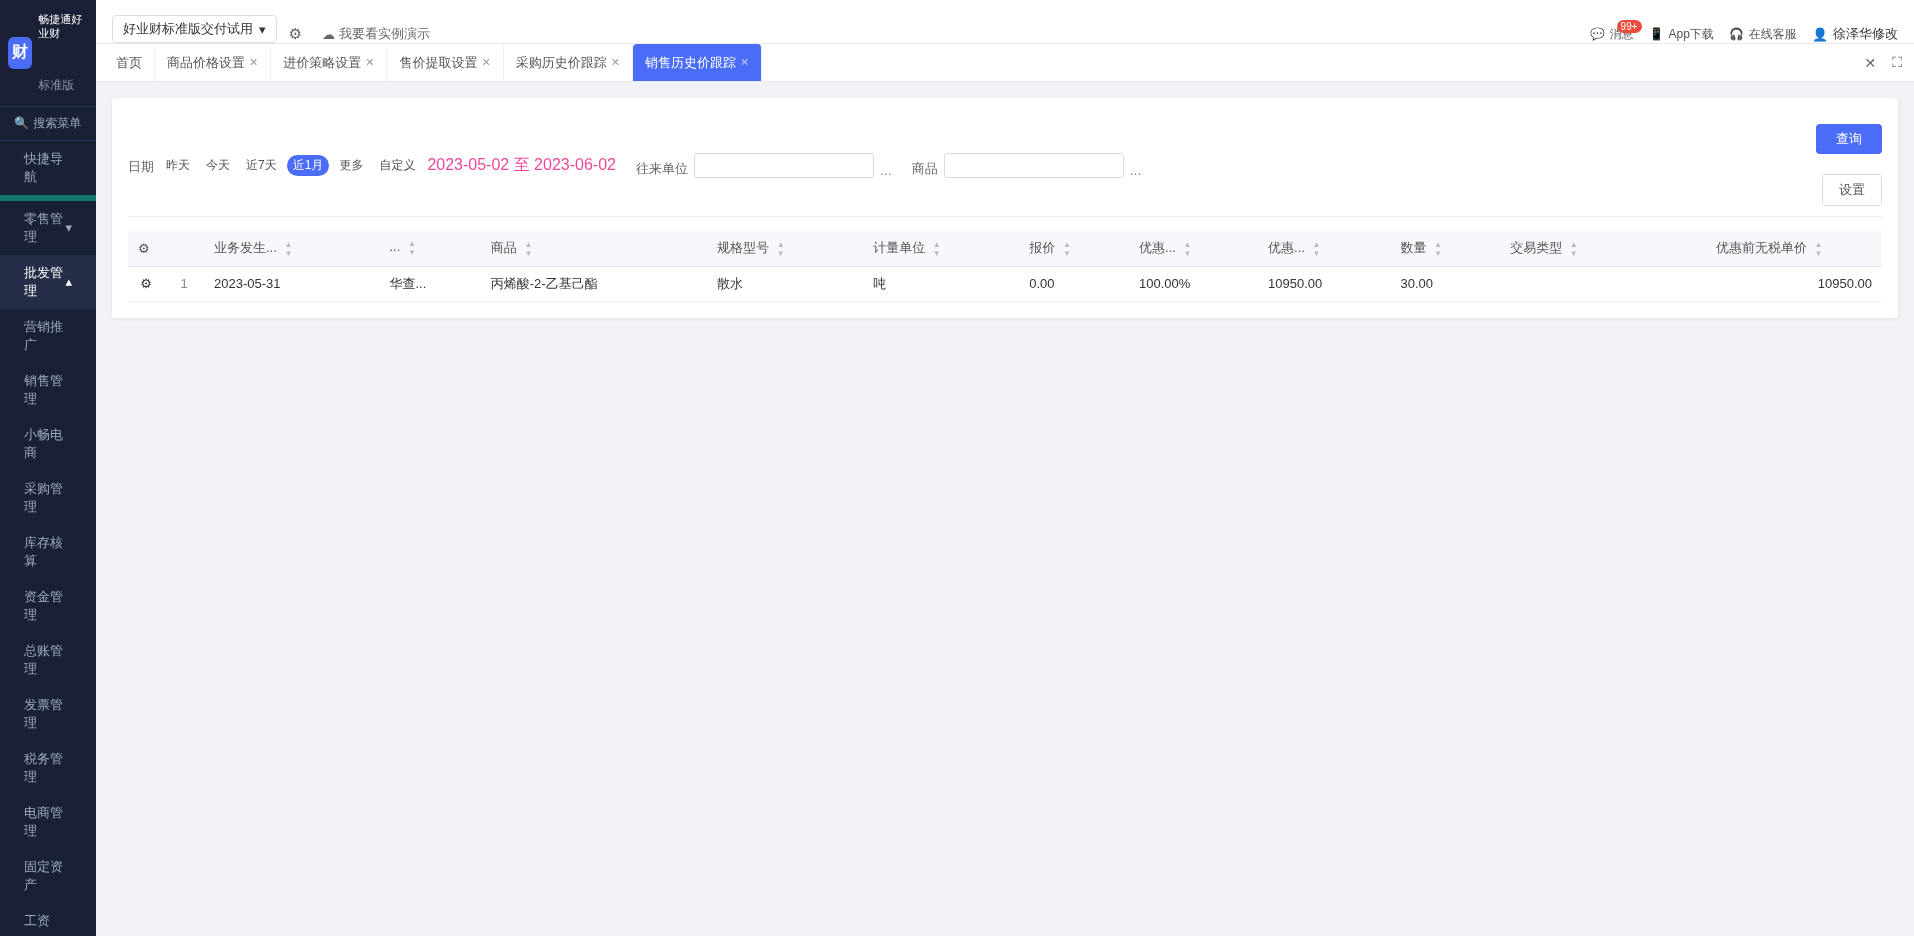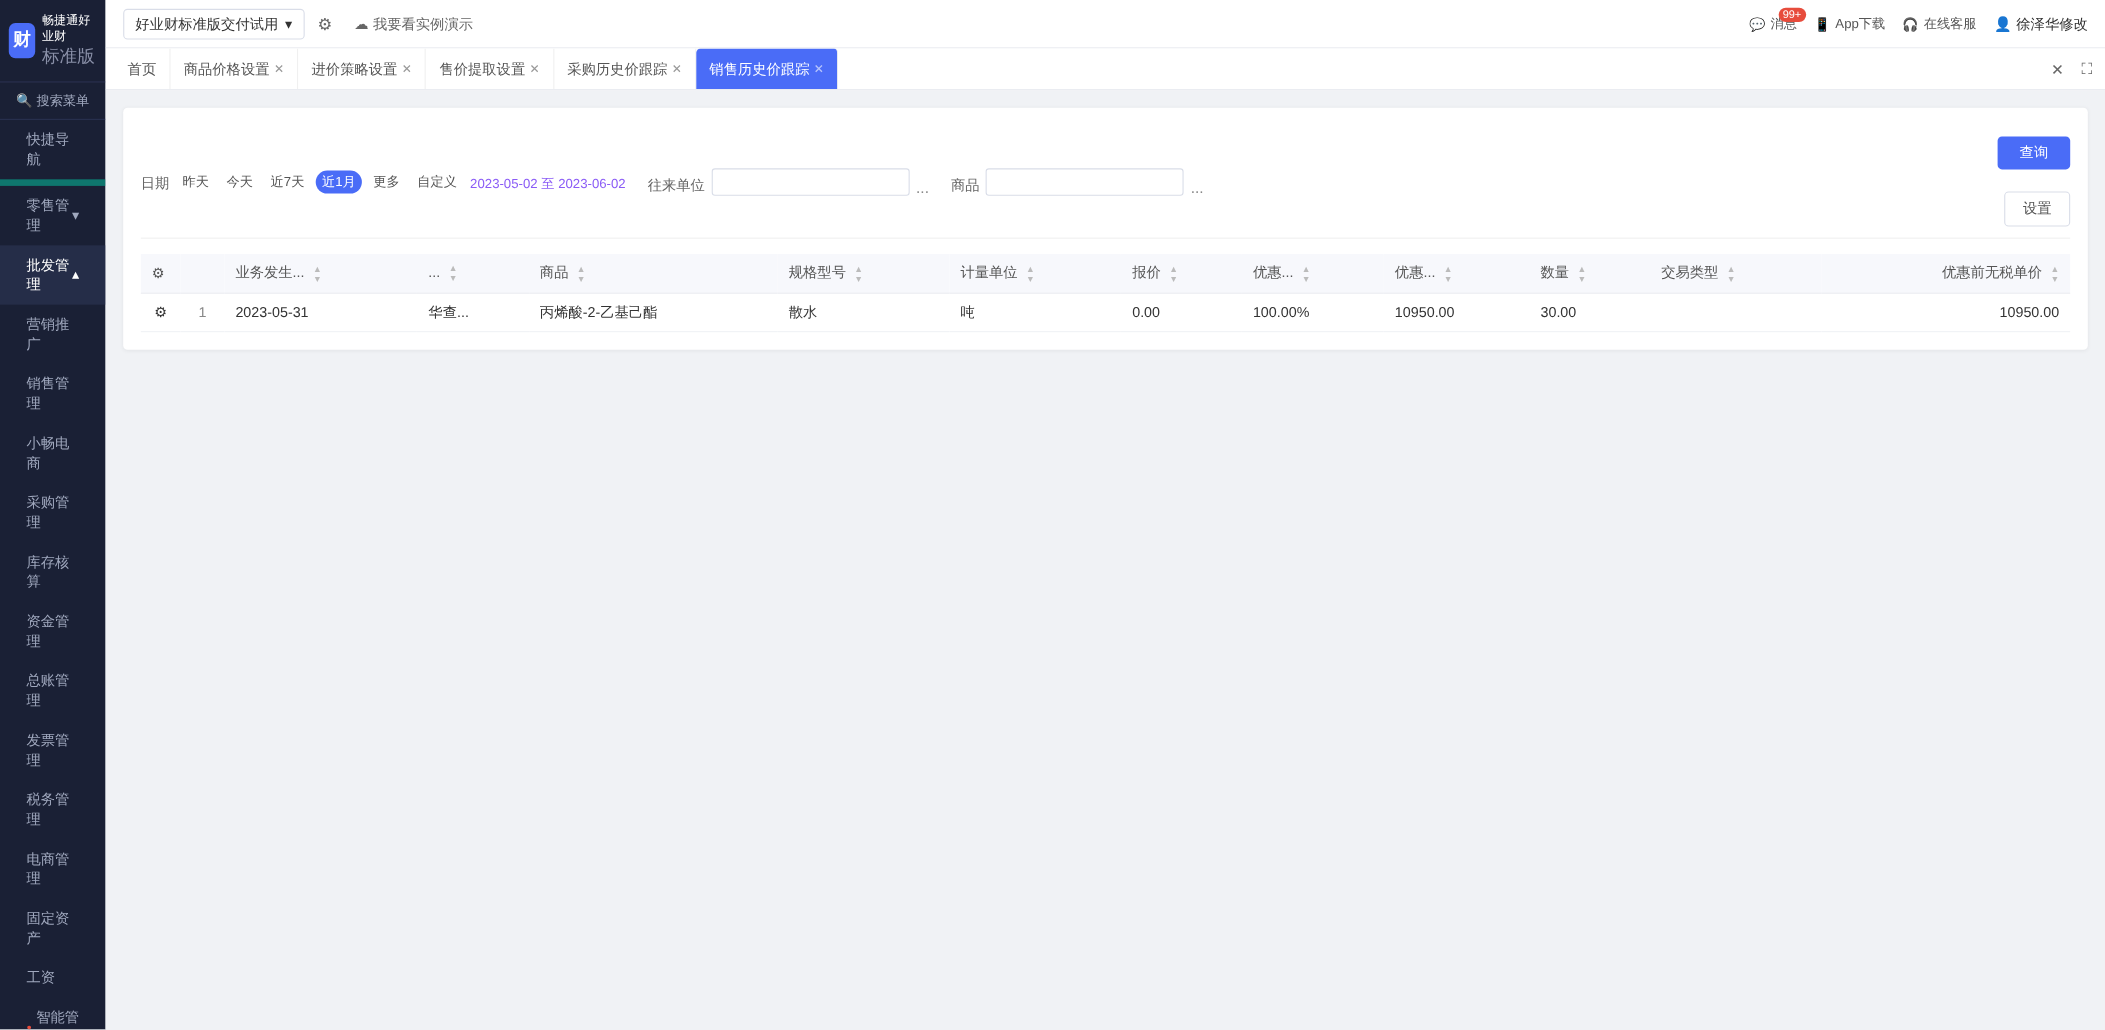--- a/index.html
+++ b/index.html
@@ -23,21 +23,21 @@
       border-bottom: 1px solid #2a3150;
     }
     .sidebar-logo-icon {
       width: 32px; height: 32px;
       background: #4a6cf7;
       border-radius: 6px;
       display: flex; align-items: center; justify-content: center;
       color: #fff; font-size: 16px; font-weight: bold;
     }
     .sidebar-logo-text { font-size: 11px; color: #fff; line-height: 1.3; }
-    .sidebar-logo-sub { font-size: 16px; color: #8a90a8; }
+    .sidebar-logo-sub { font-size: 12px; color: #8a90a8; margin-top: 36px; }
 
     .sidebar-search {
       padding: 8px;
       text-align: center;
       font-size: 12px;
       color: #a0a8be;
       cursor: pointer;
       border-bottom: 1px solid #2a3150;
     }
     .sidebar-section { border-top: 6px solid #0f766e; }
@@ -77,21 +77,21 @@
       flex-direction: column;
       background: #f0f2f5;
       overflow: hidden;
     }
 
     
     .top-header {
       background: #fff;
       border-bottom: 1px solid #e8eaf0;
       display: flex;
-      align-items: center;
+      align-items: flex-end;
       padding: 0 16px;
       height: 44px;
       gap: 12px;
     }
     .header-dropdown {
       display: flex;
       align-items: center;
       gap: 6px;
       padding: 4px 10px;
       border: 1px solid #d9dde8;
@@ -279,22 +279,22 @@
       font-size: 12px;
       cursor: pointer;
       color: #555;
     }
     .date-btn.active {
       background: #4a6cf7;
       color: #fff;
       border-radius: 12px;
     }
     .date-range {
-      font-size: 12px;
-      color: #8b5cf6;
+      font-size: 16px;
+      color: #ec4899;
     }
     .filter-input {
       border: 1px solid #d9dde8;
       border-radius: 3px;
       padding: 4px 8px;
       font-size: 13px;
       width: 180px;
       outline: none;
       color: #333;
     }
@@ -609,21 +609,21 @@
                   <span>▼</span>
                 </span>
             </th>
             <th>
               交易类型
               <span class="sort-icon">
                   <span>▲</span>
                   <span>▼</span>
                 </span>
             </th>
-            <th style="text-align:right;">
+            <th style="text-align:center;">
               优惠前无税单价
               <span class="sort-icon">
                   <span>▲</span>
                   <span>▼</span>
                 </span>
             </th>
           </tr>
         </thead>
         <tbody id="table-body">
           <tr>

